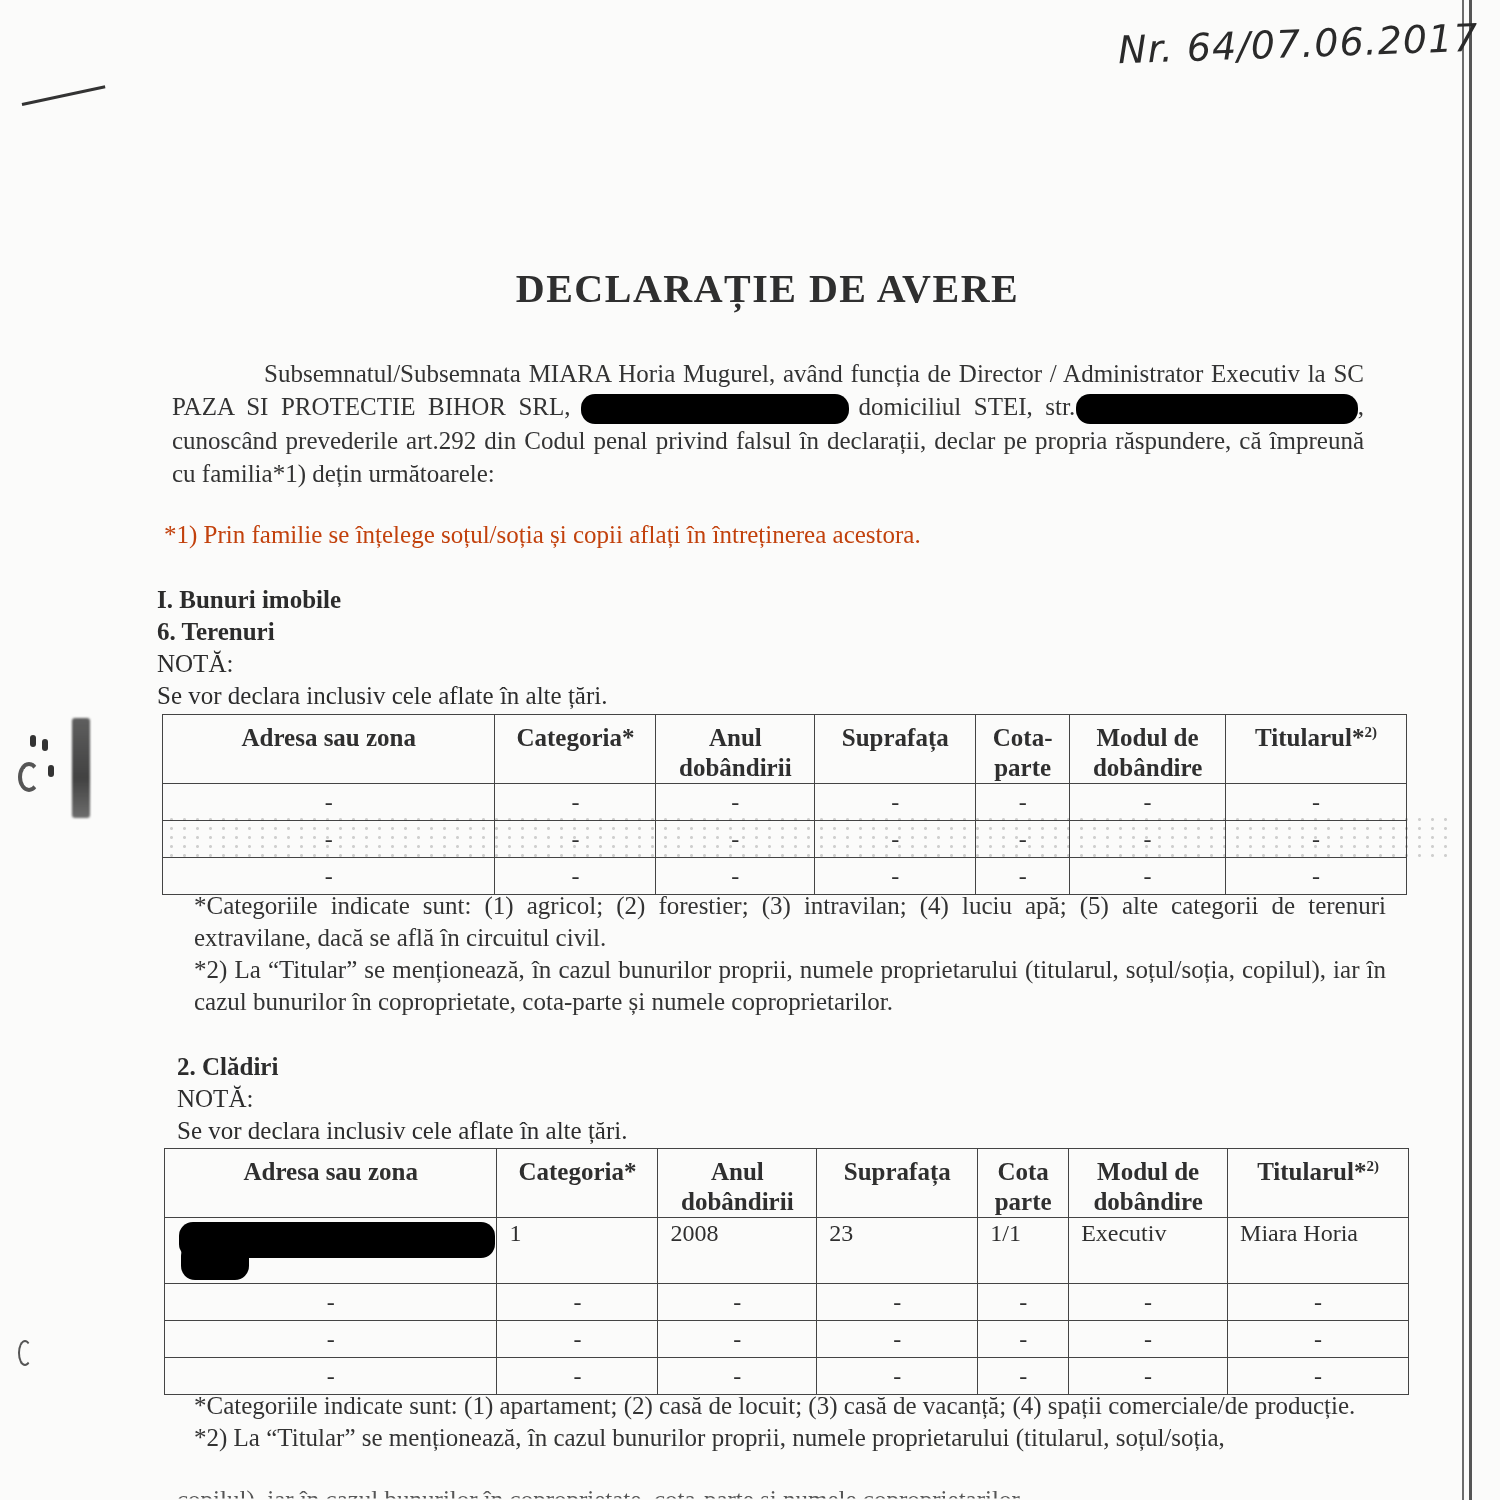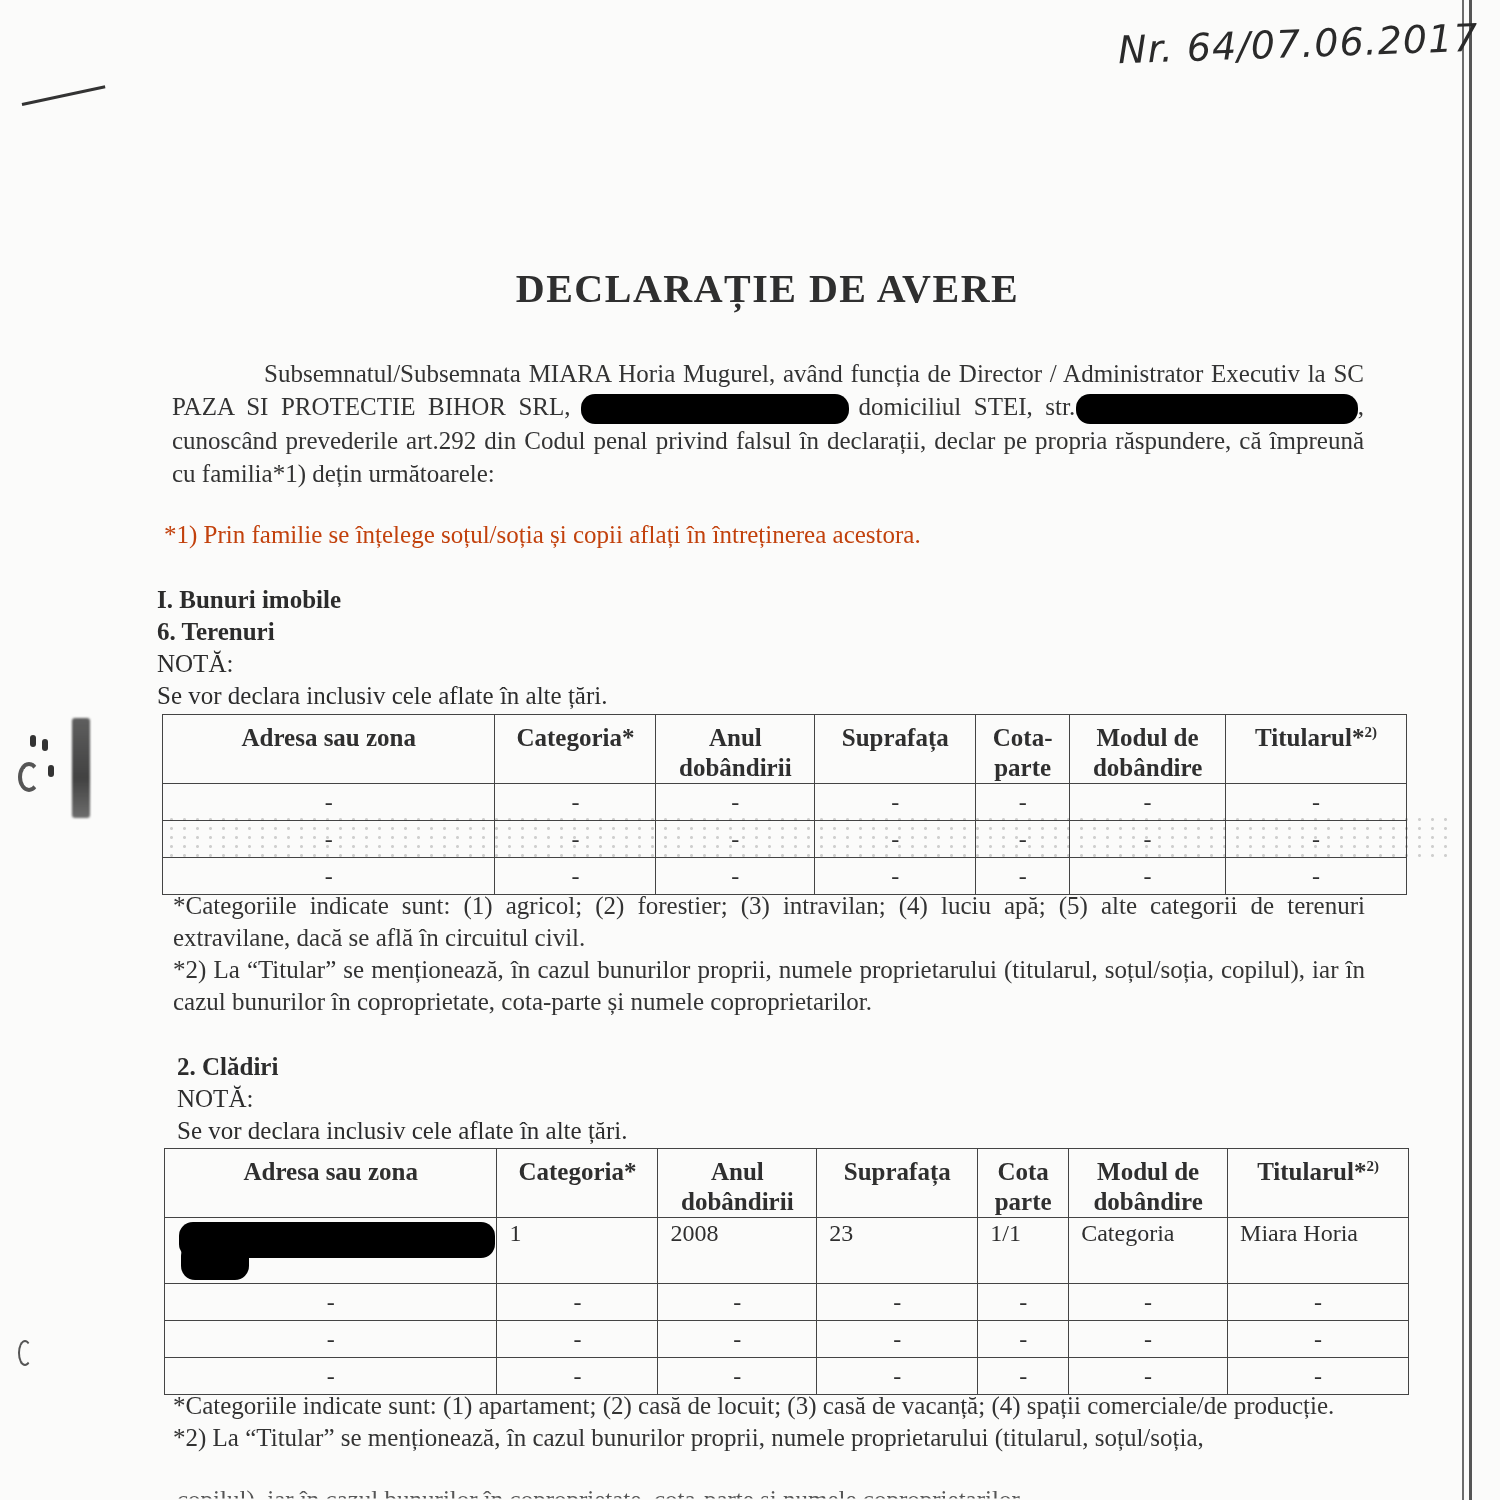--- a/index.html
+++ b/index.html
@@ -87,21 +87,21 @@
   .cell-redact .r1 { position: absolute; left: 2px; top: 2px; width: 316px; height: 36px; background: #000; border-radius: 14px; }
   .cell-redact .r2 { position: absolute; left: 4px; top: 22px; width: 68px; height: 38px; background: #000; border-radius: 14px; }
 
   .scan-noise {
     position: absolute; left: 165px; top: 815px; width: 1290px; height: 45px;
     background-image:
       radial-gradient(circle, rgba(40,40,40,0.6) 1px, transparent 2px);
     background-size: 13px 9px; opacity: 0.35; pointer-events: none;
   }
 
-  .foot { position: absolute; left: 173px; width: 1192px; font-size: 25px; line-height: 32px; color: #333; text-align: justify; }
+  .foot { position: absolute; left: 194px; width: 1192px; font-size: 25px; line-height: 32px; color: #333; text-align: justify; }
   .f1 { top: 890px; }
   .f2 { top: 1390px; }
   .cut-line { position: absolute; left: 177px; top: 1486px; font-size: 25px; color: #555; clip-path: inset(0 0 55% 0); }
 </style>
 </head>
 <body>
 
 <div class="page">
 
   <div class="edge-line edge-a"></div>
@@ -221,21 +221,21 @@
         <td>
             <span class="cell-redact">
               <span class="r1"></span>
               <span class="r2"></span>
             </span>
           </td>
         <td>1</td>
         <td>2008</td>
         <td>23</td>
         <td>1/1</td>
-        <td>Categoria</td>
+        <td>Executiv</td>
         <td>Miara Horia</td>
       </tr>
       <tr class="blank">
         <td>-</td>
           <td>-</td>
           <td>-</td>
           <td>-</td>
           <td>-</td>
           <td>-</td>
           <td>-</td>

